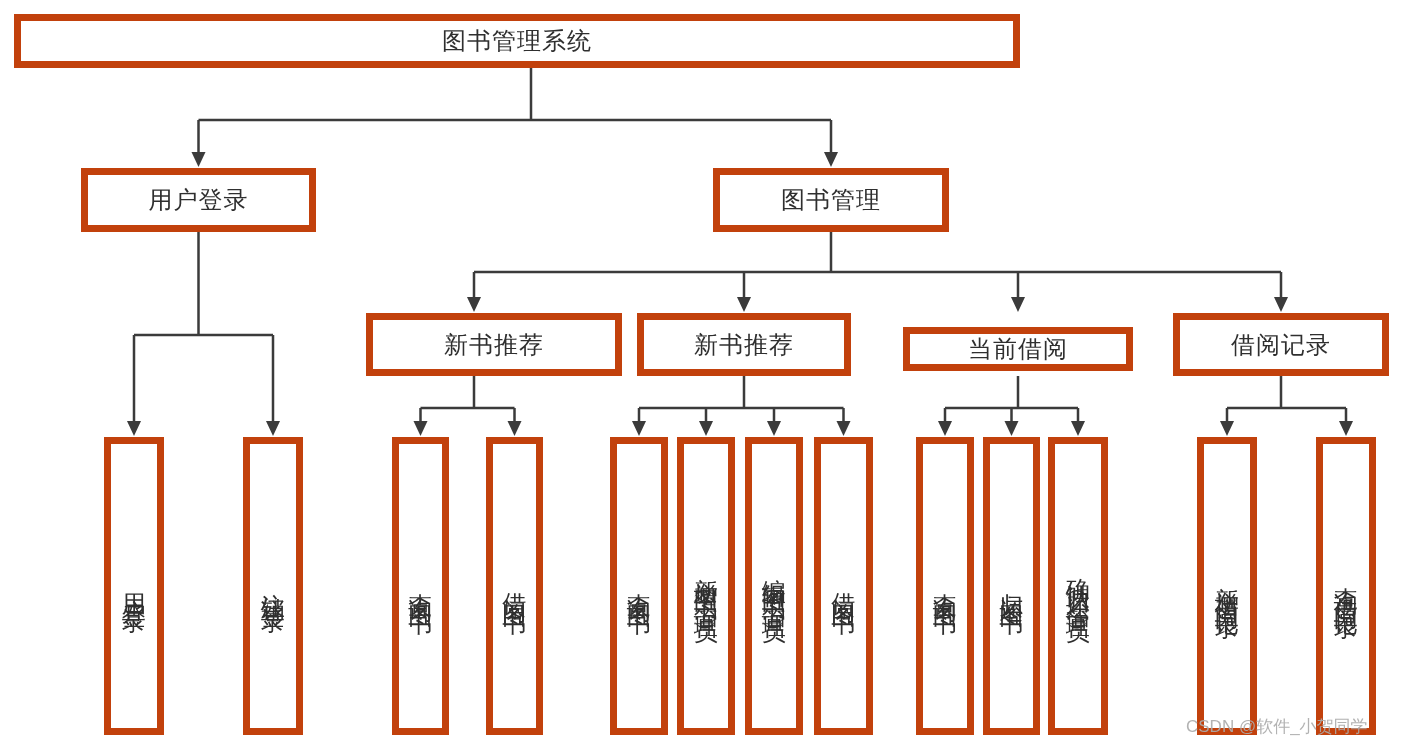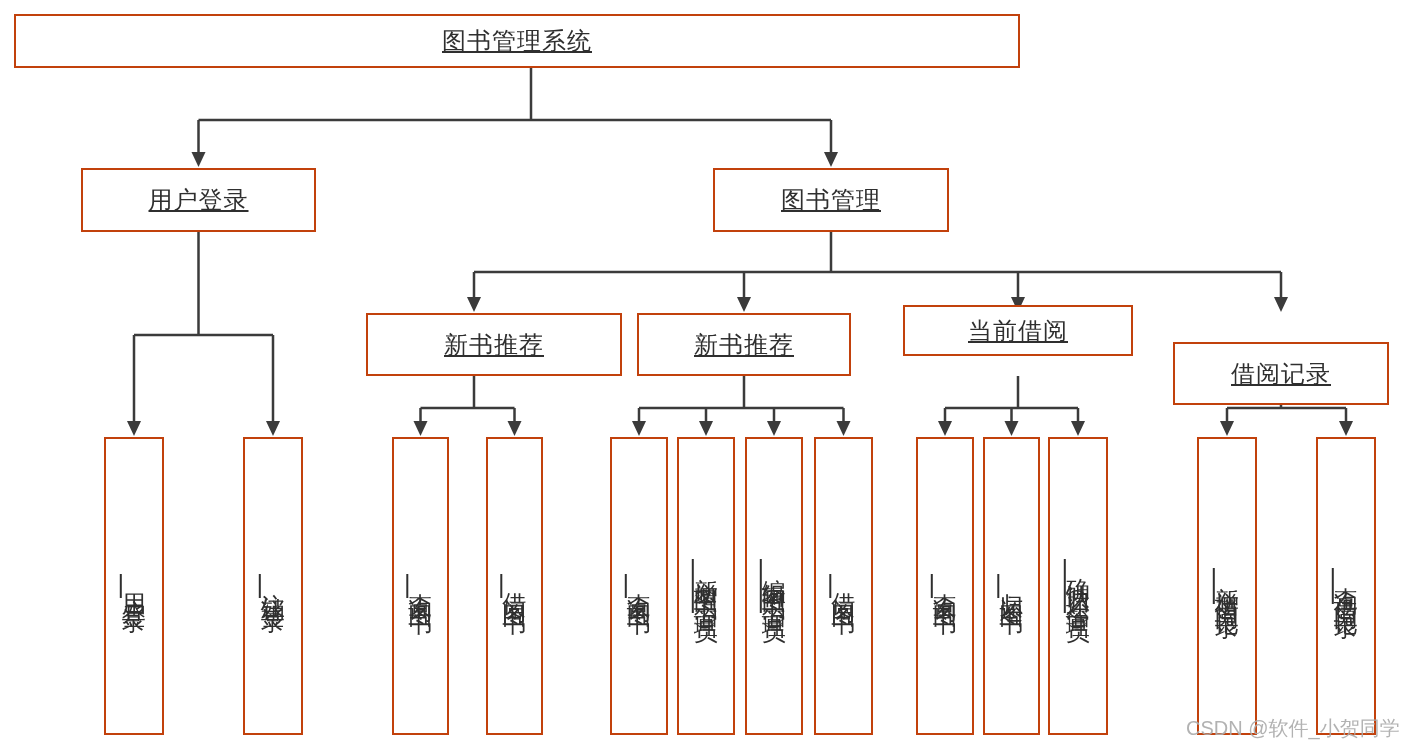--- a/index.html
+++ b/index.html
@@ -3,52 +3,52 @@
 <meta charset="utf-8">
 <style>
   html,body{margin:0;padding:0;background:#ffffff;}
   #canvas{
     position:relative;width:1405px;height:747px;background:#ffffff;overflow:hidden;
     font-family:"Liberation Sans",sans-serif;
   }
   #wires{position:absolute;left:0;top:0;width:1405px;height:747px;z-index:1;}
   .node{
     position:absolute;box-sizing:border-box;background:#ffffff;
-    border:2px solid #c2410c;color:#2f2f2f;
+    border:7px solid #c2410c;color:#2f2f2f;
     display:flex;align-items:center;justify-content:center;
-    font-size:24px;letter-spacing:1px;z-index:2;line-height:1;text-decoration:underline;
+    font-size:24px;letter-spacing:1px;z-index:2;line-height:1;
   }
   .leaf{top:437px;height:298px;}
   .leaf span{
     writing-mode:vertical-rl;text-orientation:mixed;
     letter-spacing:6px;font-size:24px;line-height:1.15;
   }
   #n-root{left:14px;top:14px;width:1006px;height:54px;}
   #n-user-login{left:81px;top:168px;width:235px;height:64px;}
   #n-book-mgmt{left:713px;top:168px;width:236px;height:64px;}
   #n-new-book{left:366px;top:313px;width:256px;height:63px;}
   #n-book-borrow{left:637px;top:313px;width:214px;height:63px;}
-  #n-current-borrow{left:903px;top:305px;width:230px;height:51px;}
-  #n-borrow-records{left:1173px;top:313px;width:216px;height:63px;margin-top:29px;}
+  #n-current-borrow{left:903px;top:327px;width:230px;height:44px;}
+  #n-borrow-records{left:1173px;top:313px;width:216px;height:63px;}
   #l-user-login{left:104px;width:60px;}
   #l-logout{left:243px;width:60px;}
   #l-nbr-query{left:392px;width:57px;}
   #l-nbr-borrow{left:486px;width:57px;}
   #l-bb-query{left:610px;width:58px;}
   #l-bb-add{left:677px;width:58px;}
   #l-bb-edit{left:745px;width:58px;}
   #l-bb-borrow{left:814px;width:59px;}
   #l-cb-query{left:916px;width:58px;}
   #l-cb-return{left:983px;width:57px;}
   #l-cb-confirm{left:1048px;width:60px;}
   #l-br-add{left:1197px;width:60px;}
   #l-br-query{left:1316px;width:60px;}
   #watermark{
     position:absolute;left:1186px;top:715px;z-index:5;
-    font-size:20px;color:rgba(171,171,171,0.92);white-space:nowrap;
+    font-size:17px;color:rgba(171,171,171,0.92);white-space:nowrap;
   }
 </style>
 </head>
 <body>
 
 <div id="canvas">
 
   <svg id="wires" viewBox="0 0 1405 747" xmlns="http://www.w3.org/2000/svg">
     <g stroke="#3b3b3b" stroke-width="2.5" fill="none">
       <path d="M531 66 V120 M198.5 120 H831 M198.5 120 V153 M831 120 V153"></path>

